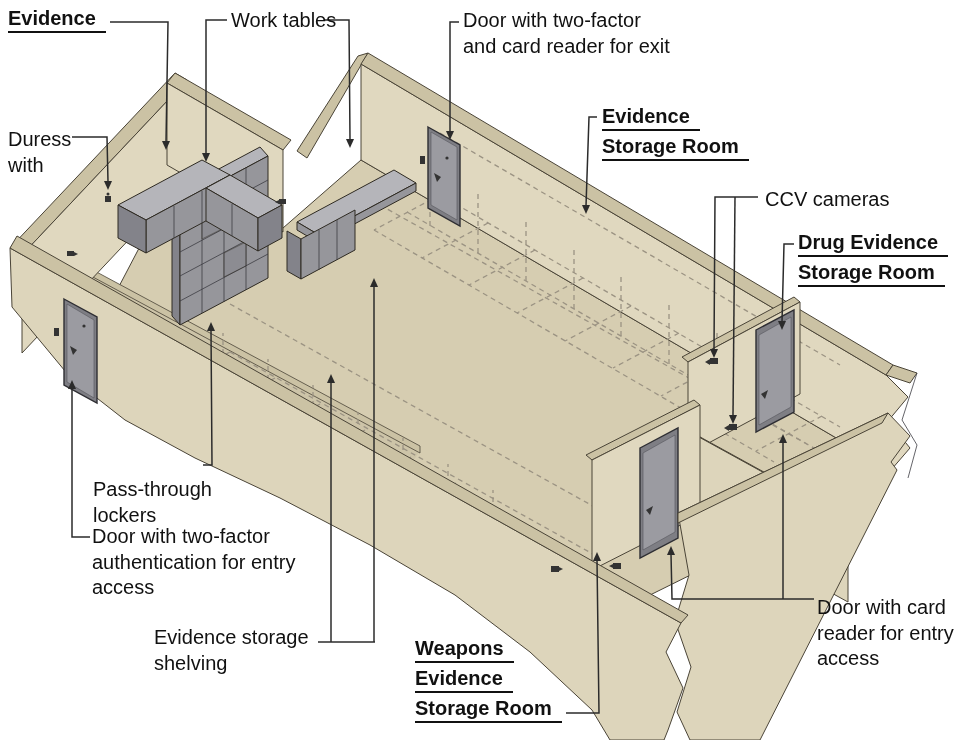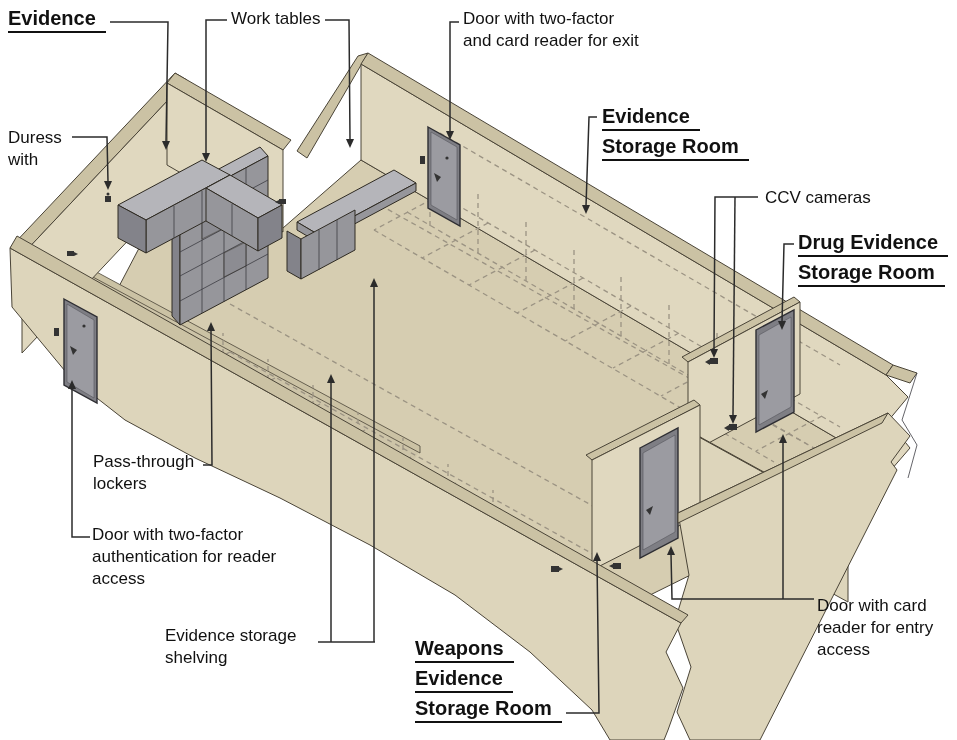--- a/index.html
+++ b/index.html
@@ -15,21 +15,21 @@
   .dash{stroke:var(--dash);stroke-width:1.3;fill:none;stroke-dasharray:5 4;}
   .furntop{fill:var(--furnTop);stroke:#2e2a22;stroke-width:1;}
   .furnface{fill:var(--furnFace);stroke:#2e2a22;stroke-width:1;}
   .furndark{fill:var(--furnDark);stroke:#2e2a22;stroke-width:1;}
   .doorframe{fill:#7e7e84;stroke:#2e2e33;stroke-width:1.4;}
   .doorfill{fill:var(--doorFill);stroke:#55555c;stroke-width:0.6;}
   .gridline{stroke:#3c3c42;stroke-width:0.8;fill:none;}
   .icon{fill:#333;stroke:none;}
   .leader{stroke:var(--leader);stroke-width:1.5;fill:none;}
   .ah{fill:var(--leader);stroke:none;}
-  .lbl{position:absolute;font-size:17px;line-height:1.28;color:var(--text);white-space:nowrap;}
+  .lbl{position:absolute;font-size:20px;line-height:1.28;color:var(--text);white-space:nowrap;}
   .lbl.bold{font-weight:bold;font-size:20px;line-height:1.2;}
   .lbl .ln{display:block;width:fit-content;}
   .lbl.bold .ln{border-bottom:2px solid #111;padding:0 10px 1px 0;margin-bottom:3px;}
 </style>
 </head>
 <body>
 
 <div id="stage">
 <svg id="scene" width="957" height="740" viewBox="0 0 957 740">
 
@@ -268,30 +268,30 @@
     <span class="ln">CCV cameras</span>
   </div>
   <div class="lbl bold" style="left:798px;top:230px">
     <span class="ln">Drug Evidence</span>
     <span class="ln">Storage Room</span>
   </div>
   <div class="lbl" style="left:8px;top:127px">
     <span class="ln">Duress</span>
     <span class="ln">with</span>
   </div>
-  <div class="lbl" style="left:93px;top:451px">
+  <div class="lbl" style="left:93px;top:477px">
     <span class="ln">Pass-through</span>
     <span class="ln">lockers</span>
   </div>
   <div class="lbl" style="left:92px;top:524px">
     <span class="ln">Door with two-factor</span>
-    <span class="ln">authentication for reader</span>
+    <span class="ln">authentication for entry</span>
     <span class="ln">access</span>
   </div>
-  <div class="lbl" style="left:165px;top:625px">
+  <div class="lbl" style="left:154px;top:625px">
     <span class="ln">Evidence storage</span>
     <span class="ln">shelving</span>
   </div>
   <div class="lbl bold" style="left:415px;top:636px">
     <span class="ln">Weapons</span>
     <span class="ln">Evidence</span>
     <span class="ln">Storage Room</span>
   </div>
   <div class="lbl" style="left:817px;top:595px">
     <span class="ln">Door with card</span>

